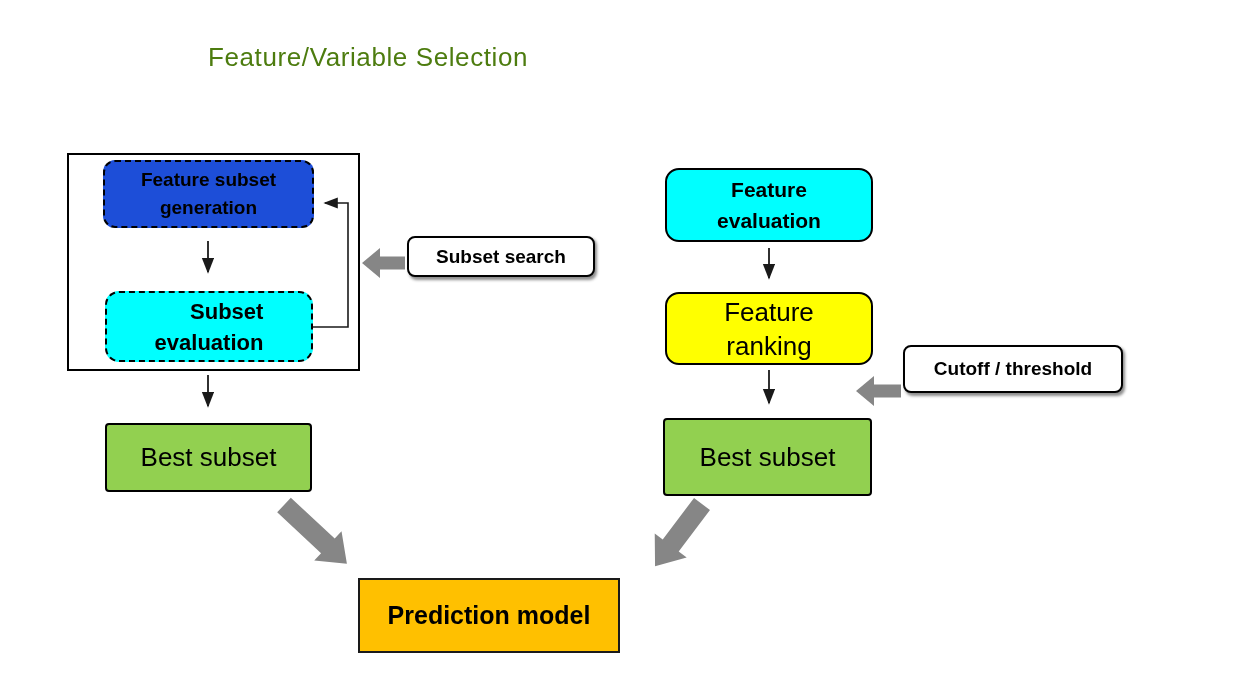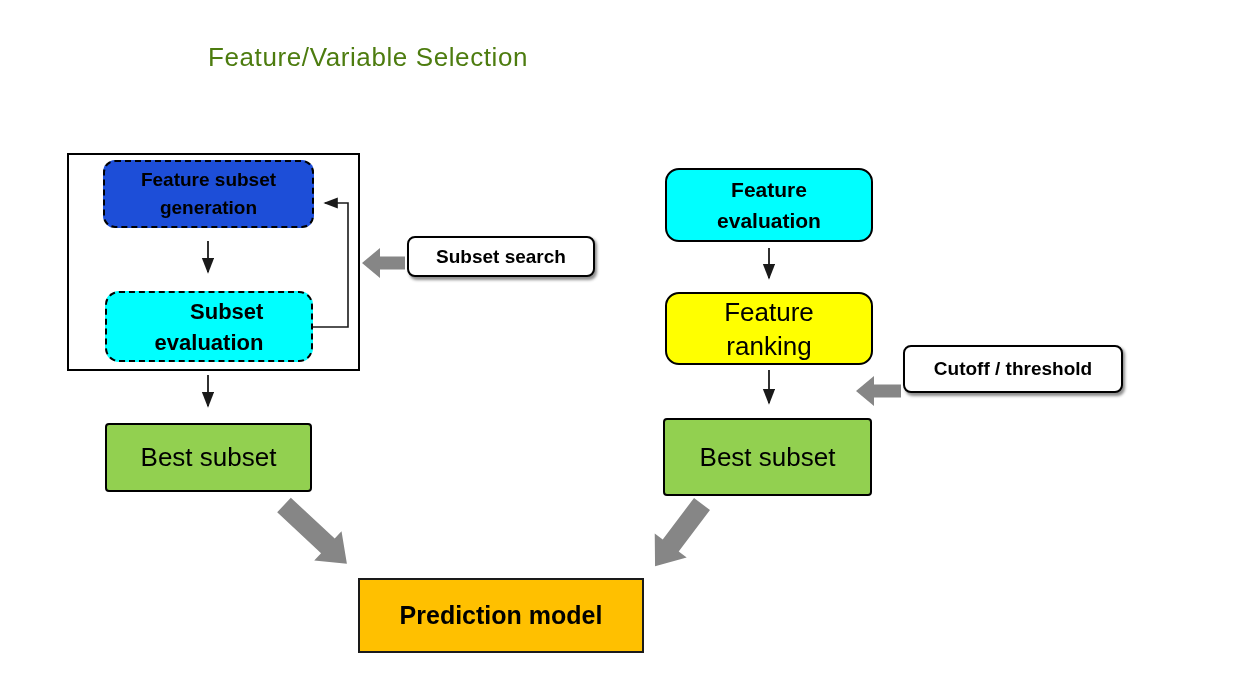--- a/index.html
+++ b/index.html
@@ -69,21 +69,21 @@
     background: var(--cyan, #00FFFF);
     font-weight: bold; font-size: 21px; line-height: 31px;
   }
   .feat-rank {
     left: 665px; top: 292px; width: 208px; height: 73px;
     border: 2.5px solid #000; border-radius: 14px;
     background: var(--yellow, #FFFF00);
     font-size: 26px; line-height: 34px; font-weight: normal;
   }
   .prediction {
-    left: 358px; top: 578px; width: 286px; height: 75px;
+    left: 358px; top: 578px; width: 262px; height: 75px;
     border: 2.5px solid #1a1a1a; border-radius: 0;
     background: var(--orange, #FFC000);
     font-weight: bold; font-size: 25px;
   }
 
   svg.connectors { position: absolute; inset: 0; z-index: 3; pointer-events: none; }
 </style>
 </head>
 <body>
 

